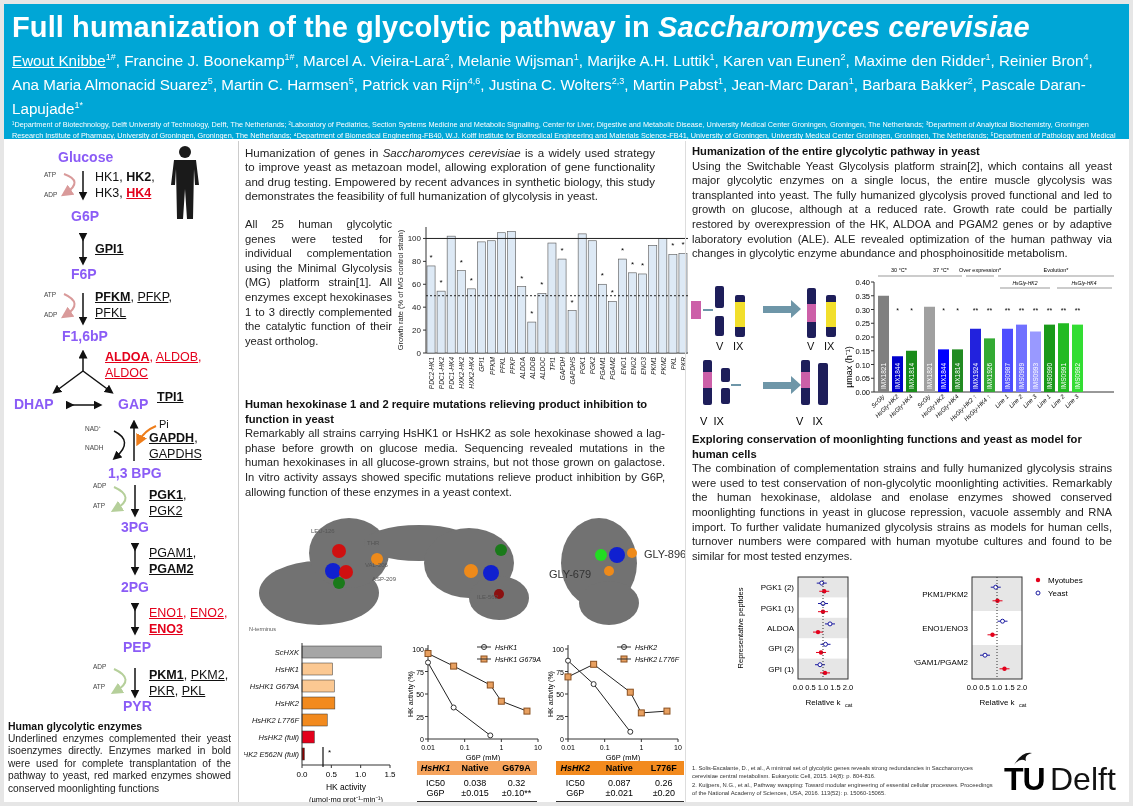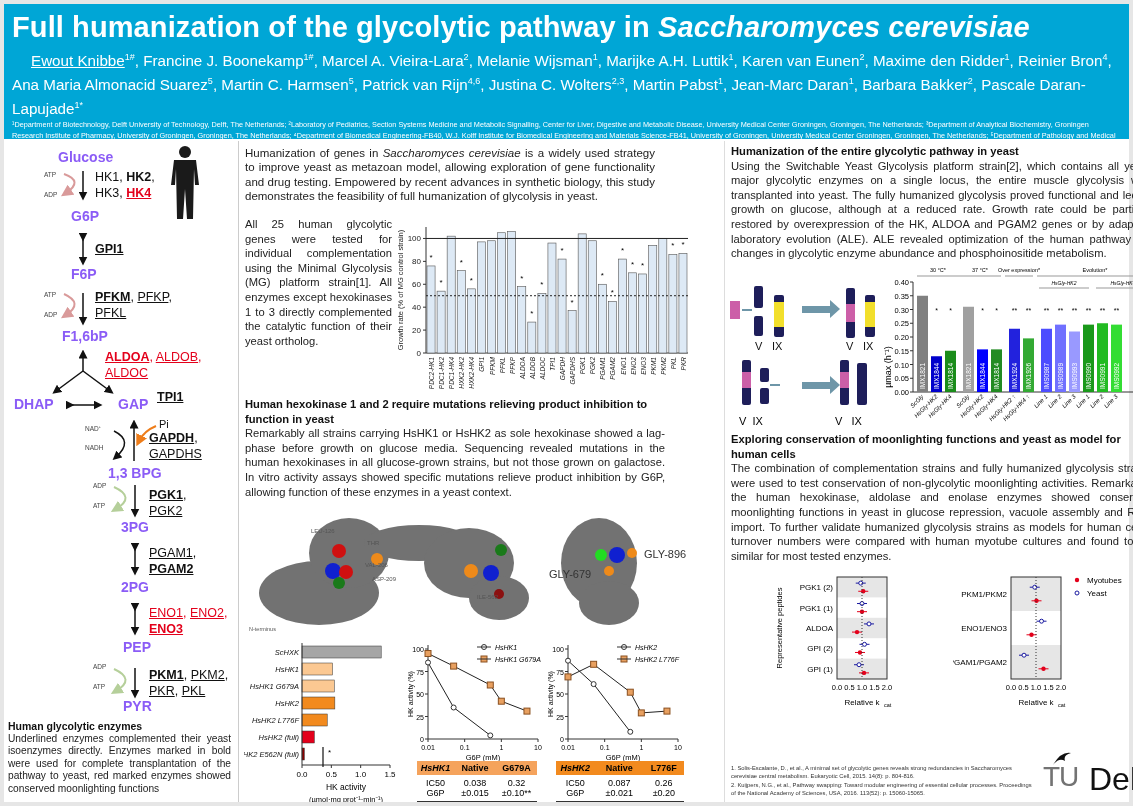--- a/index.html
+++ b/index.html
@@ -2,28 +2,28 @@
 <html><head>
 <meta charset="utf-8">
 <style>
   * { box-sizing: border-box; margin: 0; padding: 0; }
   html, body { width: 1133px; height: 806px; overflow: hidden; background: #e6e6e6; font-family: "Liberation Sans", sans-serif; }
   .poster { position: absolute; left: 4px; top: 4px; width: 1125px; height: 798px; background: #fff; }
   .header { position: absolute; left: 0; top: 0; width: 1125px; height: 135px; background: #00a6d6; color: #fff; padding: 6px 8px 0 8px; }
   .title { text-align: left; font-size: 29px; font-weight: bold; line-height: 34px; letter-spacing: 0.1px; }
   .title i { font-style: italic; }
   .authors { font-size: 15.2px; line-height: 20px; margin-top: 3px; }
-  .authors u { text-decoration: underline; margin-left: 19px; }
+  .authors u { text-decoration: underline; }
   .authors sup { font-size: 9px; }
   .affil { font-size: 7.3px; line-height: 10.8px; margin-top: 1px; }
   .contrib { font-size: 9.6px; line-height: 12px; }
   .col { position: absolute; top: 137px; }
   .col1 { left: 0; width: 235px; height: 661px; border-right: 1px solid #ccc; }
   .col2 { left: 240px; width: 448px; height: 661px; }
-  .col3 { left: 720px; width: 384px; height: 661px; border-left: 1px solid #ddd; }
+  .col3 { left: 681px; width: 384px; height: 661px; border-left: 1px solid #ddd; }
   .txt { font-size: 11.2px; line-height: 14.6px; color: #222; text-align: justify; }
   .h { font-size: 11.2px; font-weight: bold; line-height: 14.6px; color: #111; }
   .pw { position: absolute; font-weight: bold; font-size: 14px; color: #8b5cf6; }
   .enz { position: absolute; font-size: 12.5px; line-height: 16px; color: #111; }
   .enz span { text-decoration: underline; }
   .enz .b { font-weight: bold; }
   .enz .r { color: #e3001b; }
   .small { position: absolute; font-size: 6.5px; color: #444; }
   svg text { font-family: "Liberation Sans", sans-serif; }
   .chart-lbl { font-size: 8px; fill: #222; }
@@ -636,17 +636,17 @@
 
     <div style="position:absolute;left:6px;top:624px;width:305px;font-size:5.8px;line-height:7.6px;color:#333">
       <div>1.  Solis-Escalante, D., et al., A minimal set of glycolytic genes reveals strong redundancies in Saccharomyces cerevisiae central metabolism. Eukaryotic Cell, 2015. 14(8): p. 804-816.</div>
       <div style="margin-top:2px">2.  Kuijpers, N.G., et al., Pathway swapping: Toward modular engineering of essential cellular processes. Proceedings of the National Academy of Sciences, USA, 2016. 113(52): p. 15060-15065.</div>
     </div>
 
     <div style="position:absolute;left:318px;top:608px;height:50px">
       <svg width="22" height="18" style="position:absolute;left:8px;top:0">
           <path d="M2 16 Q10 2 20 4 Q12 6 14 12 Q8 8 2 16Z" fill="#111"></path>
         </svg>
-      <span style="position:absolute;left:0;top:12px;font-size:28px;font-weight:normal;color:#737373;letter-spacing:-1px">TU</span>
+      <span style="position:absolute;left:0;top:12px;font-size:32px;font-weight:bold;color:#000000;letter-spacing:-1px">TU</span>
       <span style="position:absolute;left:46px;top:12px;font-size:32px;color:#111">Delft</span>
     </div>
   </div>
 </div>
 
 </body></html>

